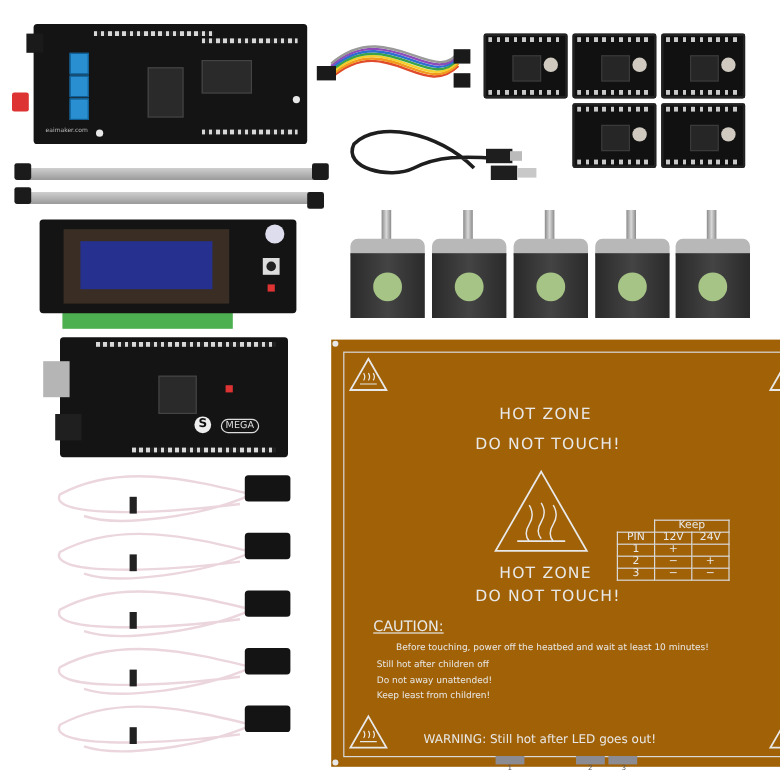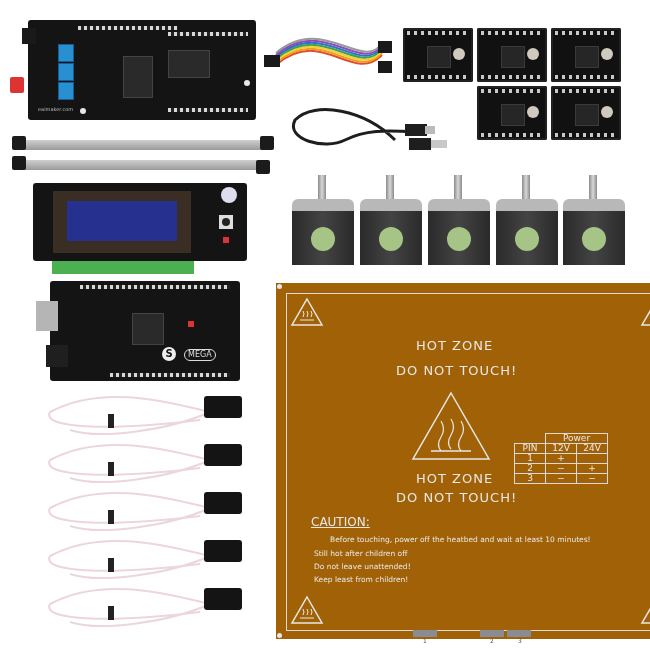--- a/index.html
+++ b/index.html
@@ -231,30 +231,31 @@
     <path d="M30 30 q5 8 0 16 q-5 8 0 14 M40 28 q5 8 0 16 q-5 8 0 14 M50 30 q5 8 0 16 q-5 8 0 14" stroke="#e8e8e8" fill="none" stroke-width="1.2"></path>
     <line x1="20" y1="60" x2="60" y2="60" stroke="#e8e8e8" stroke-width="1.5"></line>
   </svg>
 
   <span class="bed-text hz" style="left:140px;top:188px;">HOT ZONE</span>
   <span class="bed-text hz" style="left:120px;top:207px;">DO NOT TOUCH!</span>
 
   <span class="bed-text caution" style="left:35px;top:232px;">CAUTION:</span>
   <span class="bed-text cl" style="left:38px;top:252px;padding-left:16px;">Before touching, power off the heatbed and wait at least 10 minutes!</span>
   <span class="bed-text cl" style="left:38px;top:266px;">Still hot after children off</span>
-  <span class="bed-text cl" style="left:38px;top:279px;">Do not leave unattended!</span>
+  <span class="bed-text cl" style="left:38px;top:279px;">Do not away unattended!</span>
   <span class="bed-text cl" style="left:38px;top:292px;">Keep least from children!</span>
 
+  <span class="bed-text" style="left:77px;top:328px;font-size:10px;">WARNING: Still hot after LED goes out!</span>
 </div>
 
 <table class="ptable">
   <tbody>
       <tr>
         <td class="nb"></td>
-        <td colspan="2">Power</td>
+        <td colspan="2">Keep</td>
       </tr>
   <tr>
     <td>PIN</td>
     <td>12V</td>
     <td>24V</td>
   </tr>
   <tr>
     <td>1</td>
     <td>+</td>
     <td></td>

